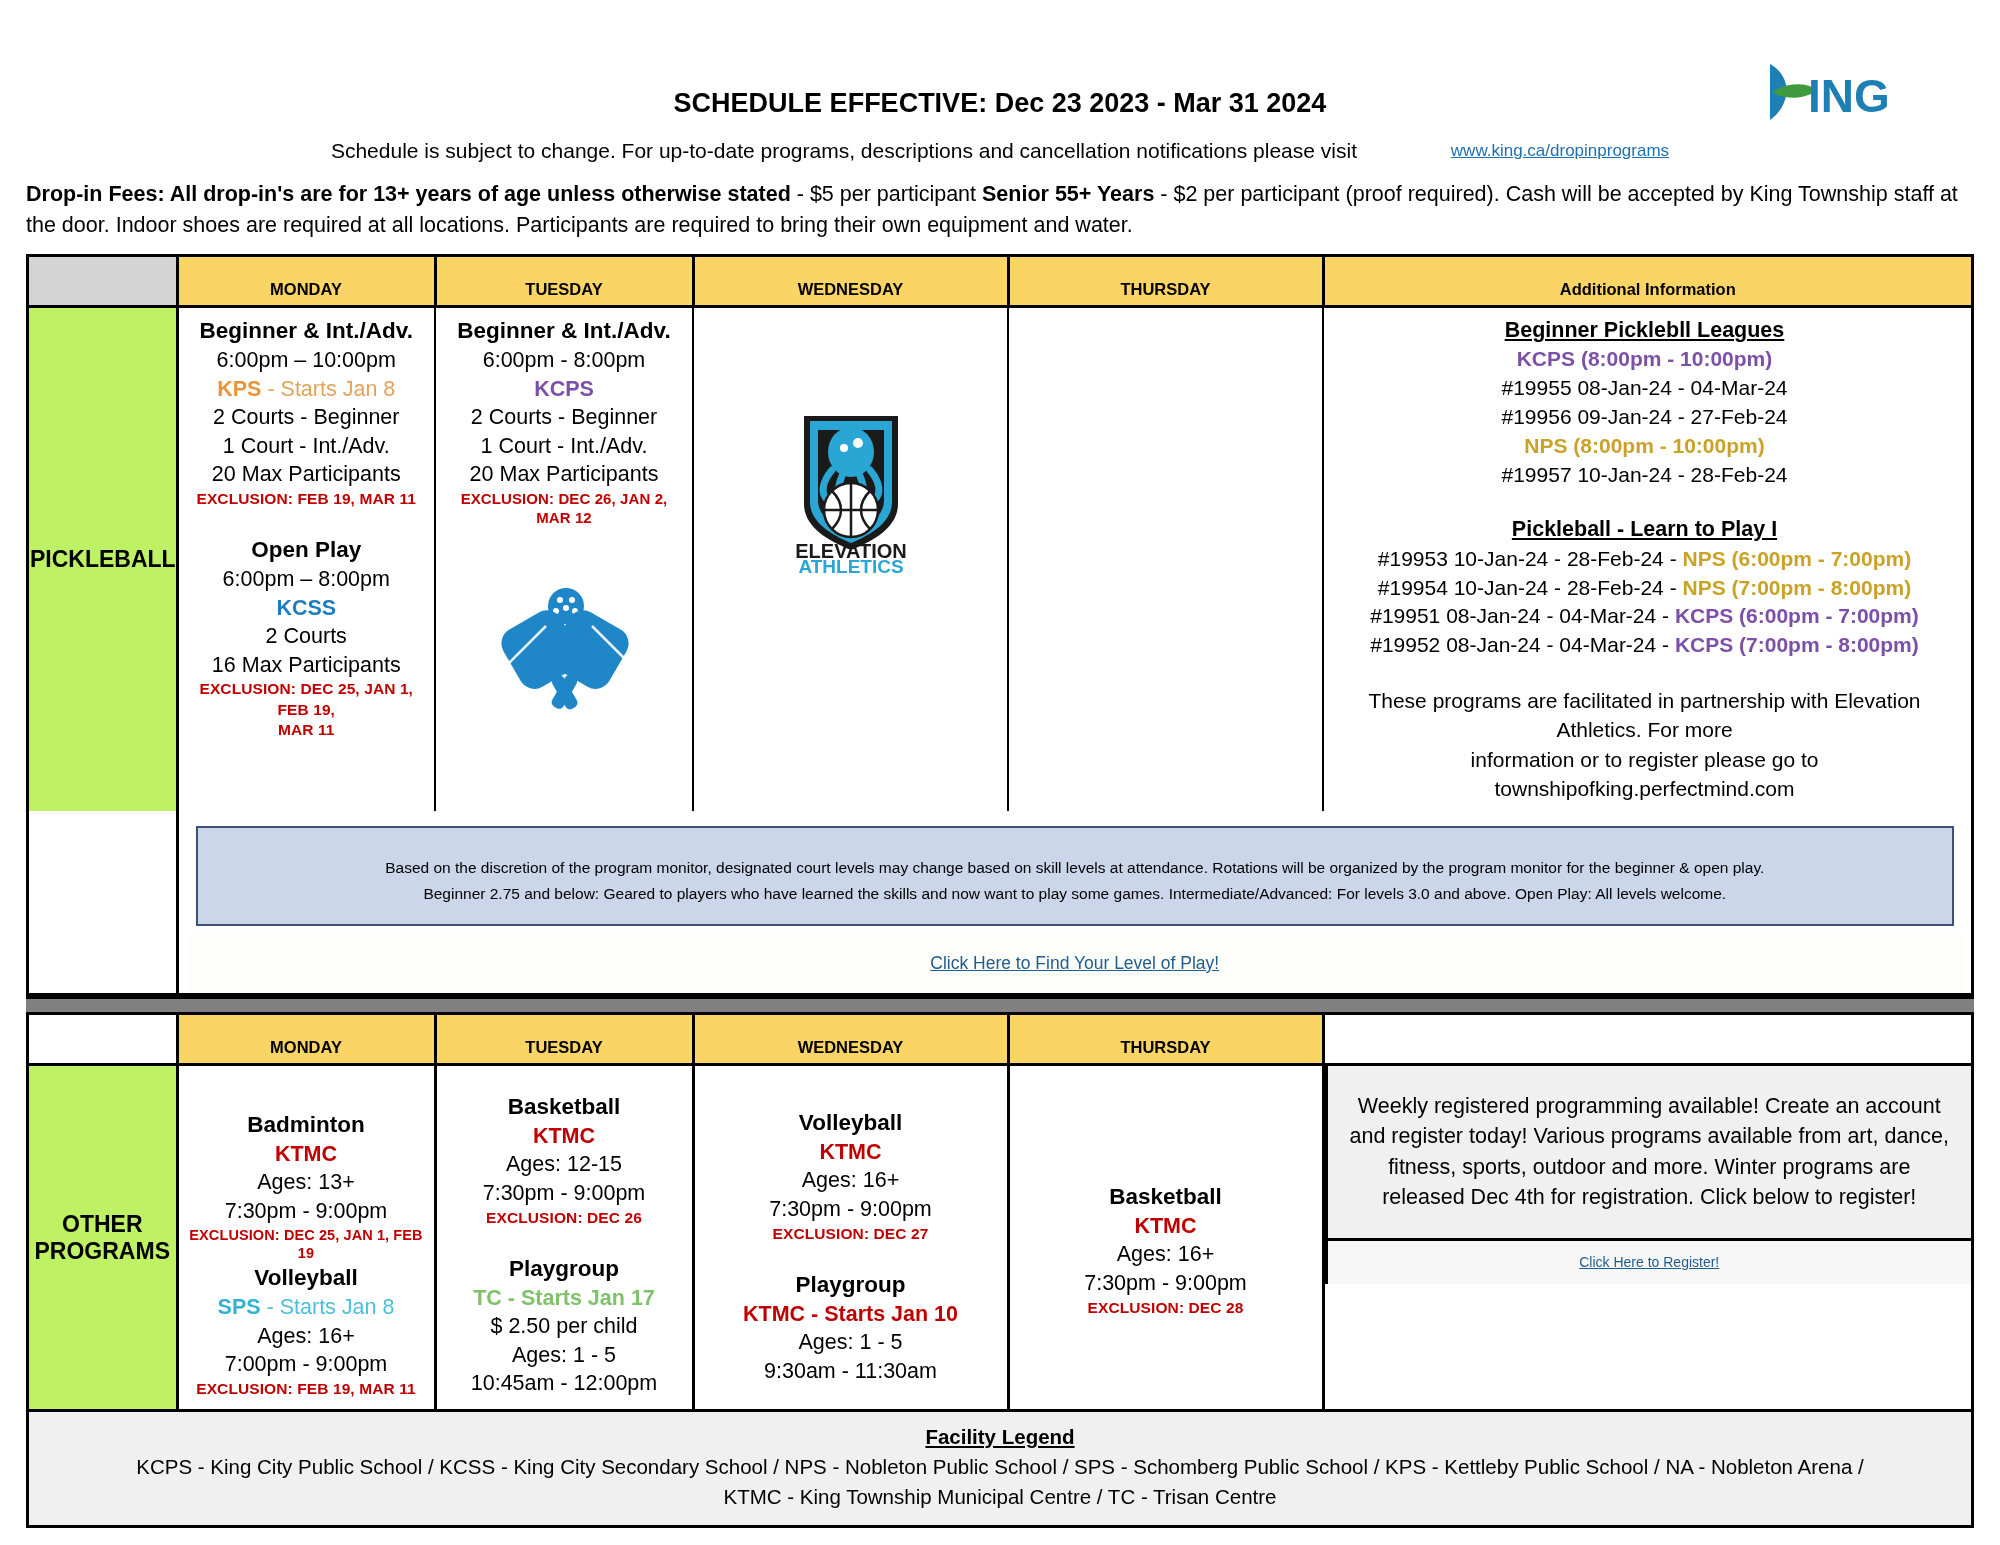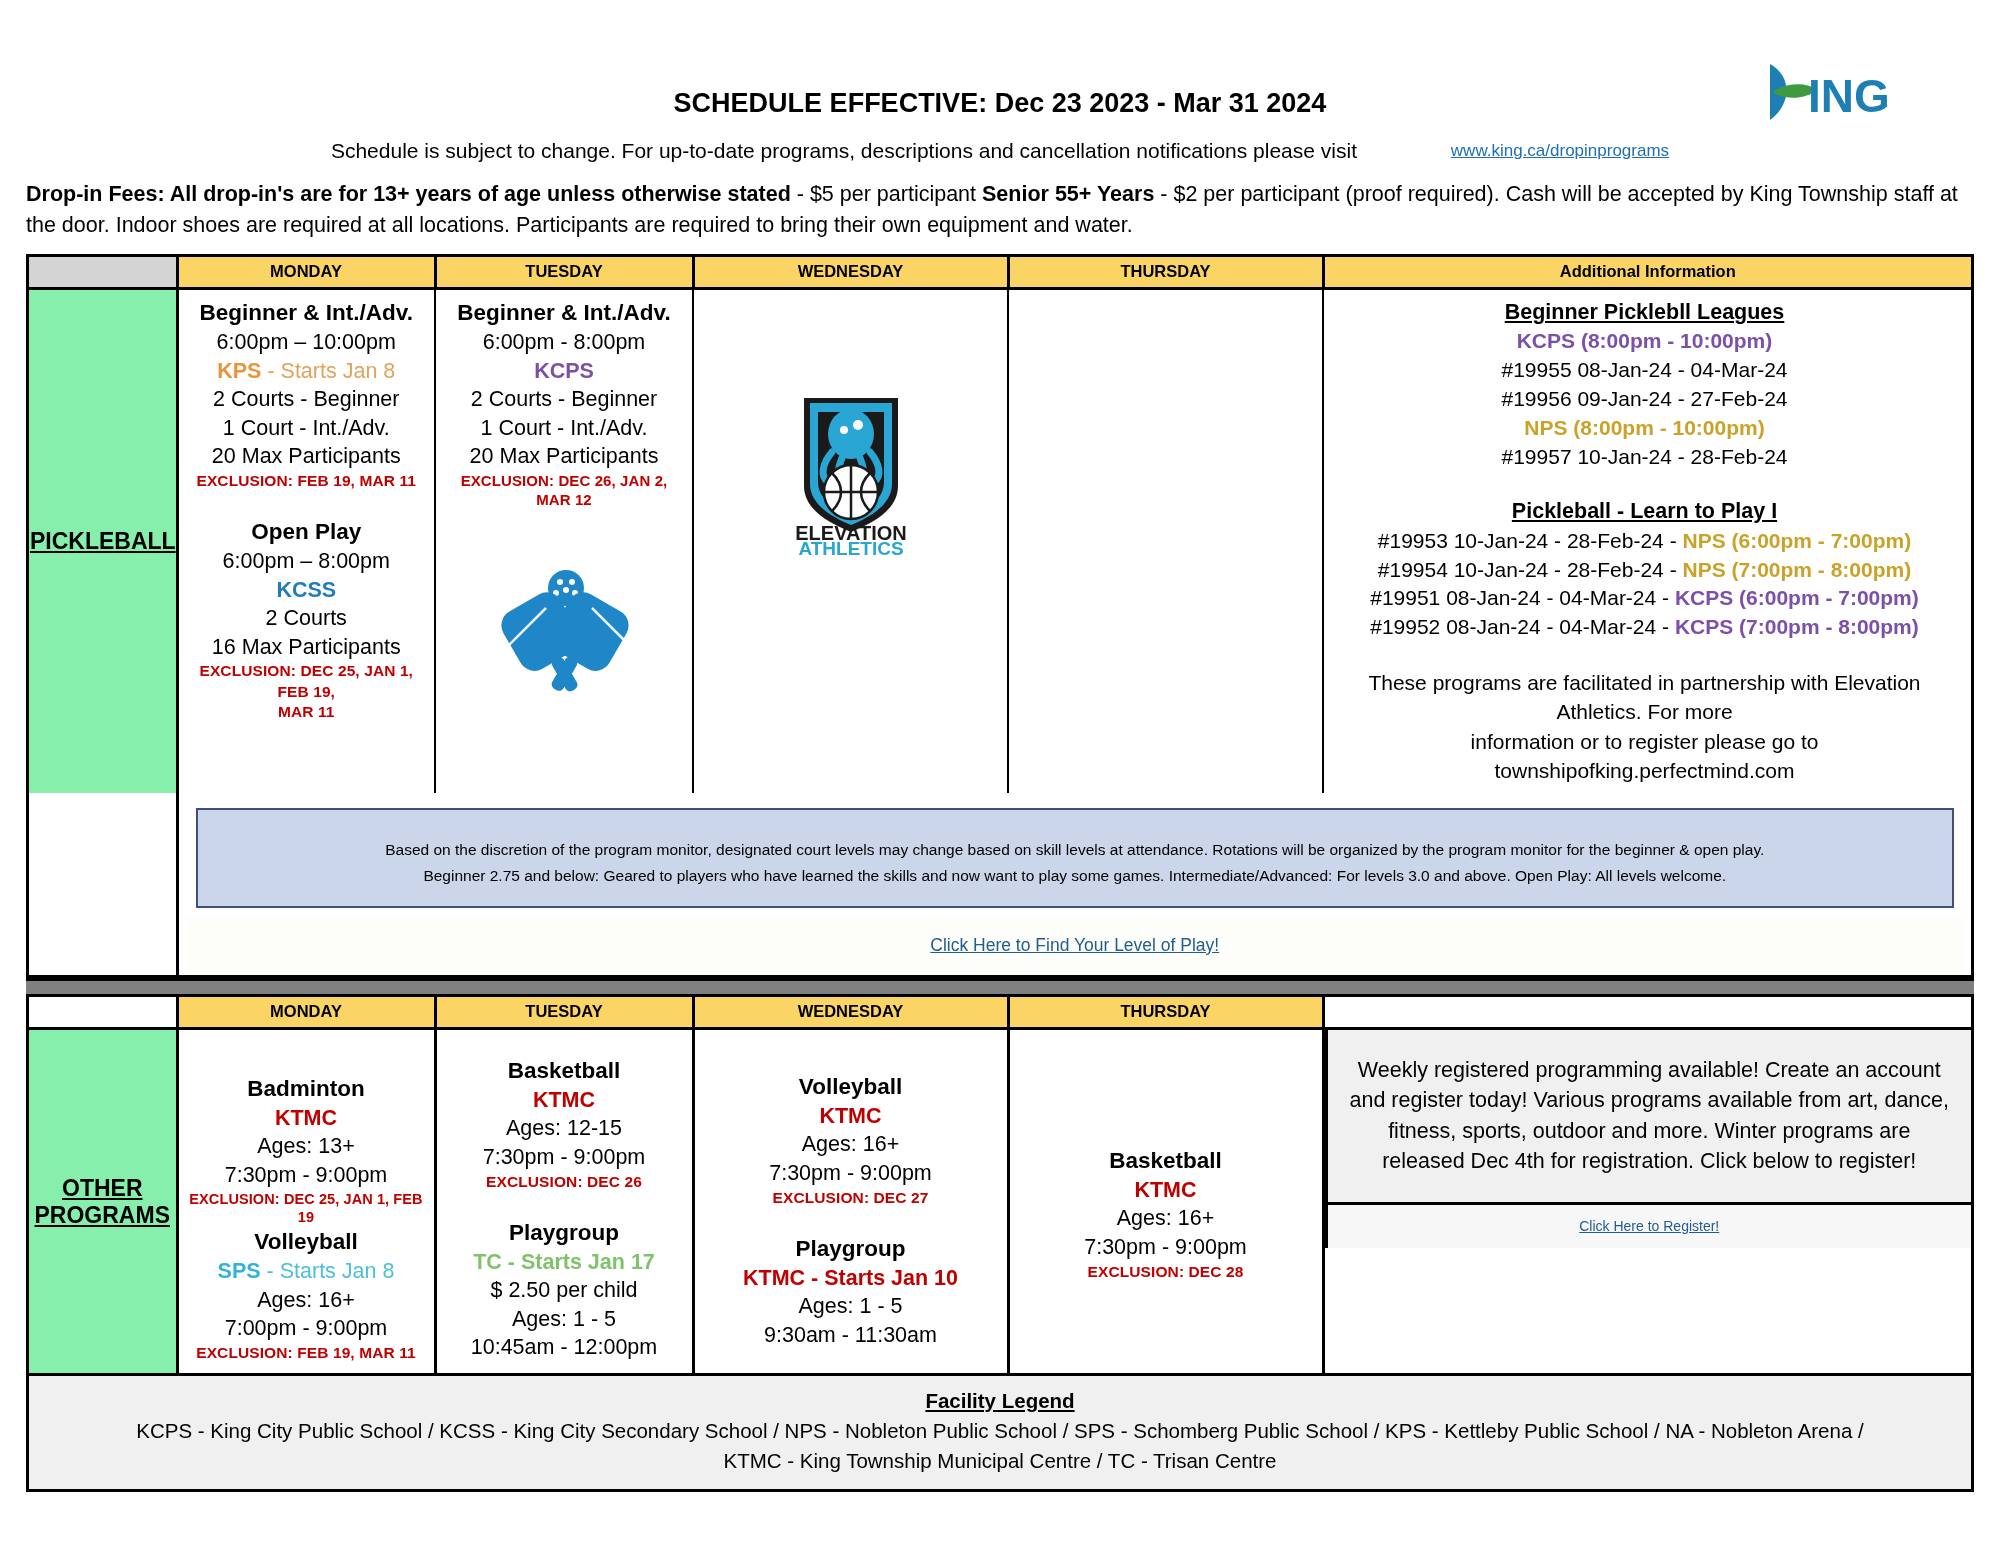--- a/index.html
+++ b/index.html
@@ -22,28 +22,28 @@
   .sub-line .lnk{color:#1f6fb2;text-decoration:underline;font-size:17px;margin-left:88px;vertical-align:2px;}
 
   .fees{margin-top:16px;font-size:21.5px;line-height:1.42;text-align:left;}
   .fees b{font-weight:bold;}
 
   
   .tbl{width:100%;border-collapse:collapse;table-layout:fixed;}
   .block{border:3px solid #000;margin-top:14px;}
   .dayhdr{
     background:#fad464;font-weight:bold;font-size:16.5px;text-align:center;
-    padding:5px 0 6px;border-right:3px solid #000;border-bottom:3px solid #000;
+    padding:23px 0 6px;border-right:3px solid #000;border-bottom:3px solid #000;
   }
   .dayhdr.last{border-right:none;}
   .graycell{background:#d4d4d4;border-right:3px solid #000;border-bottom:3px solid #000;}
   .whitecell{background:#fff;border-right:3px solid #000;border-bottom:3px solid #000;}
   .rowlabel{
     text-align:center;font-weight:bold;font-size:23px;vertical-align:middle;
-    border-right:3px solid #000;background:#86efac;text-decoration:underline;
+    border-right:3px solid #000;background:#bef264;
   }
   .cell{
     vertical-align:top;text-align:center;background:#fff;
     border-right:2px solid #000;padding:8px 6px 10px;
   }
   .cell.last{border-right:none;padding-left:6px;}
 
   
   .t-bold{font-weight:bold;font-size:22.5px;line-height:1.33;}
   .t-norm{font-size:21.5px;line-height:1.33;}

